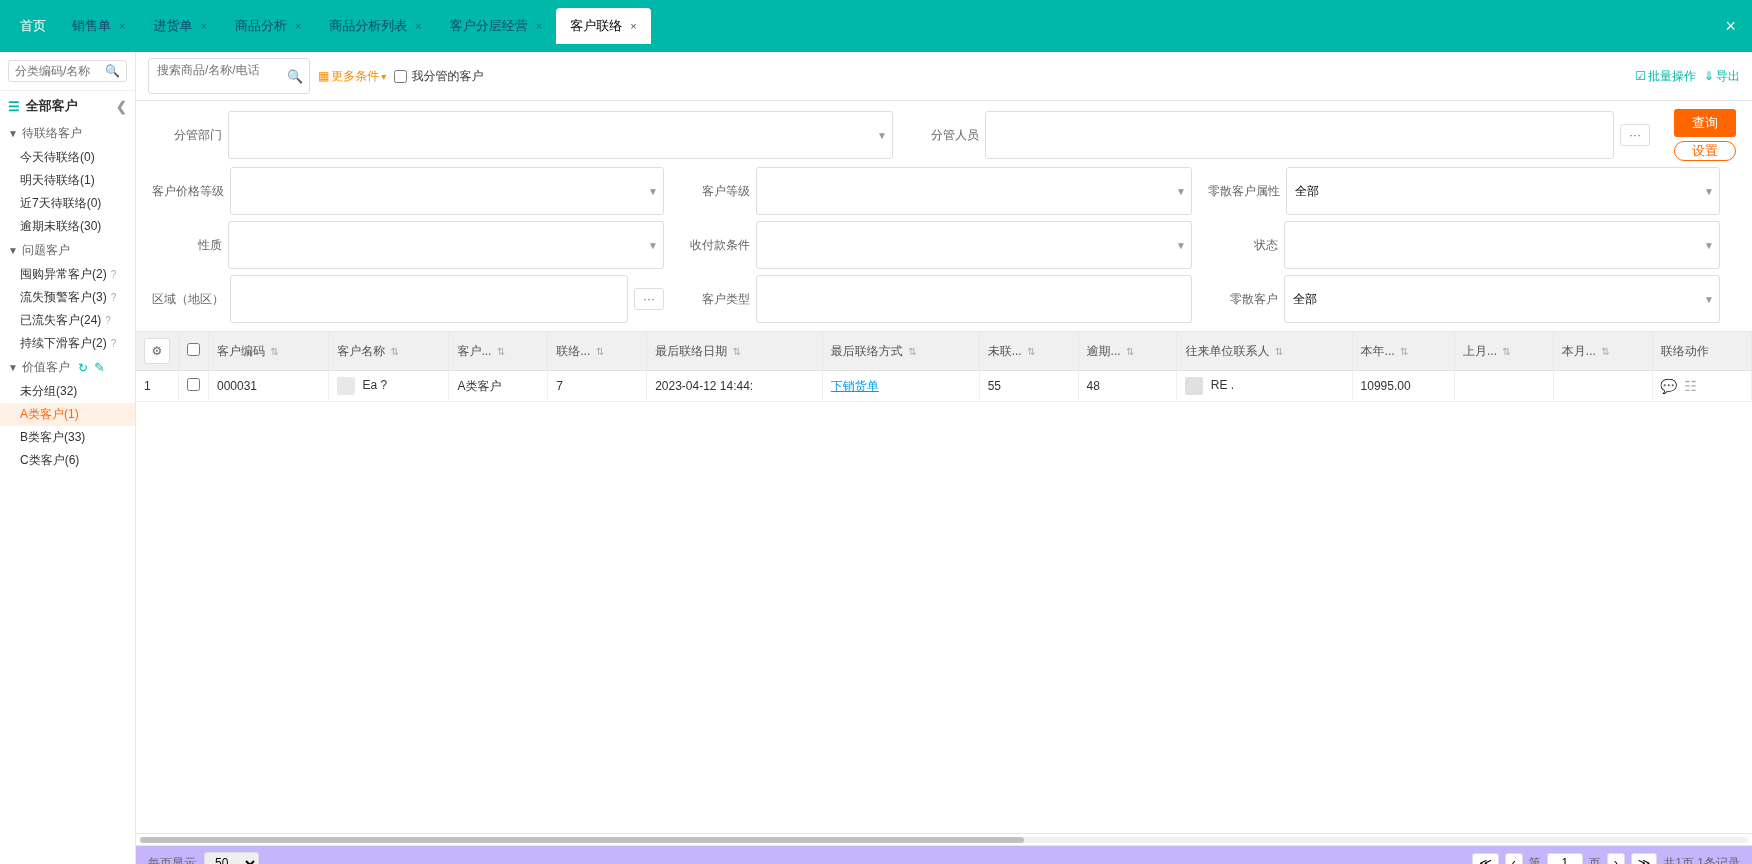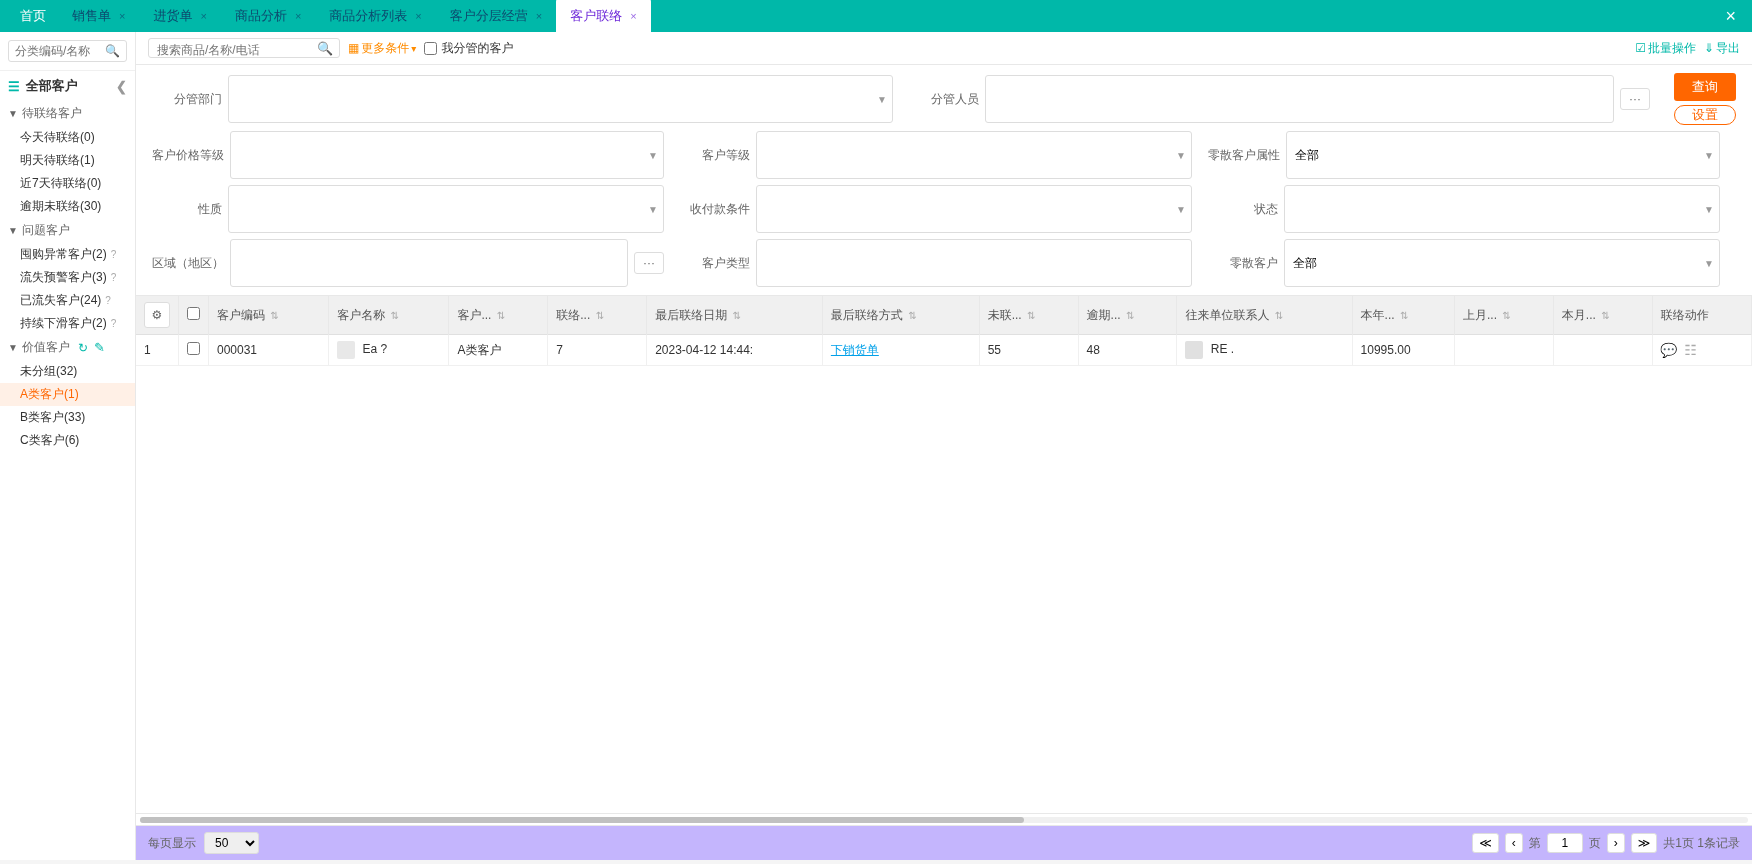--- a/index.html
+++ b/index.html
@@ -3,40 +3,40 @@
   <meta charset="utf-8">
   <style>
     * { box-sizing: border-box; margin: 0; padding: 0; }
     body { font-family: "Microsoft YaHei", "PingFang SC", sans-serif; font-size: 12px; background: #f5f5f5; color: #333; height: 864px; overflow: hidden; }
 
     
     .top-nav {
       background: #00b8a9;
       display: flex;
       align-items: center;
-      height: 32px;
+      height: 52px;
       padding: 0 8px;
       gap: 0;
     }
     .nav-item {
       color: #0c4a6e;
       padding: 0 14px;
       height: 36px;
       line-height: 36px;
       cursor: pointer;
       font-size: 13px;
       white-space: nowrap;
       display: flex;
       align-items: center;
       gap: 4px;
       position: relative;
     }
     .nav-item.active {
       background: #fff;
-      color: #6d28d9;
+      color: #000000;
       border-radius: 4px 4px 0 0;
     }
     .nav-item .close-x {
       font-size: 11px;
       margin-left: 4px;
       opacity: 0.7;
     }
     .nav-home {
       color: #fff;
       font-size: 13px;
@@ -146,23 +146,23 @@
       padding: 6px 12px;
       display: flex;
       align-items: center;
       gap: 8px;
       border-bottom: 1px solid #e8e8e8;
       flex-shrink: 0;
     }
     .filter-search-input {
       border: 1px solid #ddd;
       border-radius: 3px;
-      padding: 4px 28px 0 8px;
-      font-size: 12px;
-      width: 192px;
+      padding: 4px 28px 16px 8px;
+      font-size: 12px;
+      width: 162px;
       color: #999;
     }
     .filter-search-wrap {
       position: relative;
       display: inline-flex;
       align-items: center;
     }
     .filter-search-wrap .search-btn {
       position: absolute;
       right: 6px;

